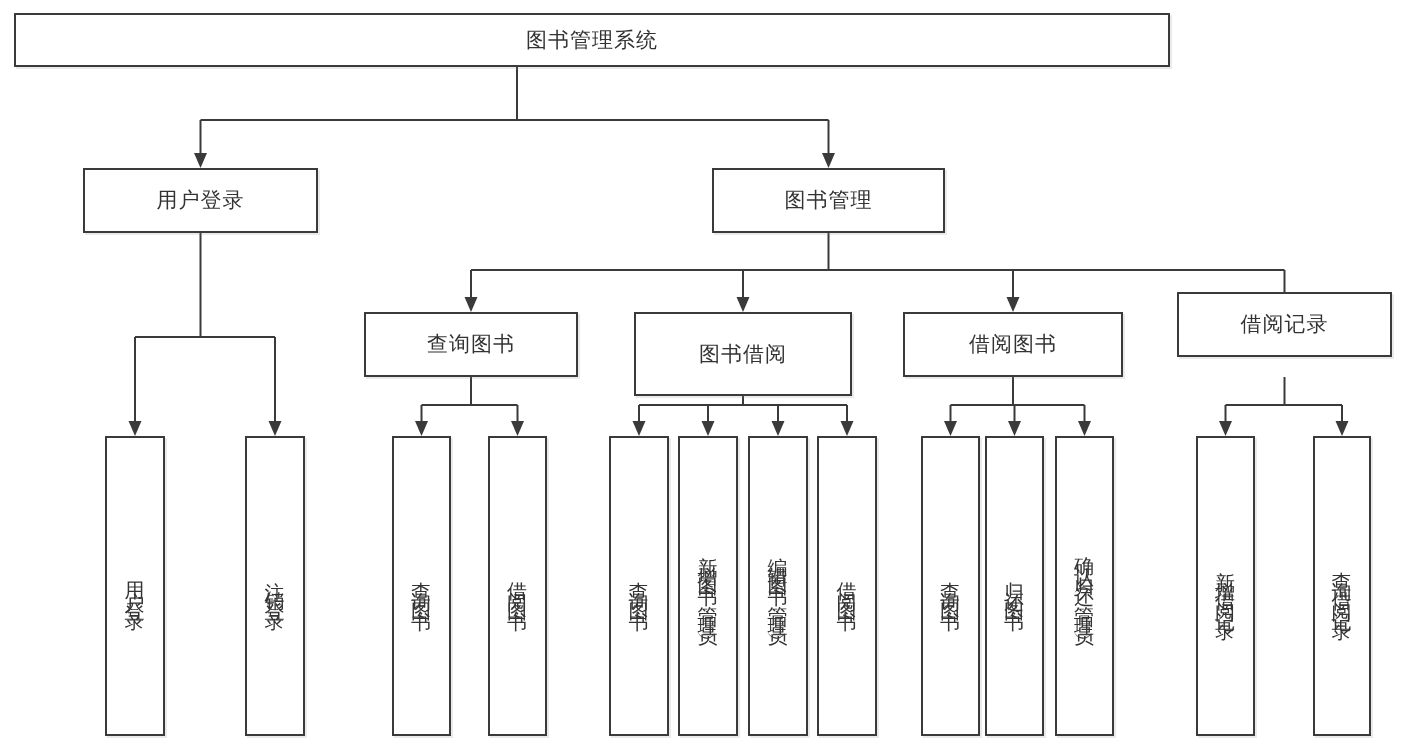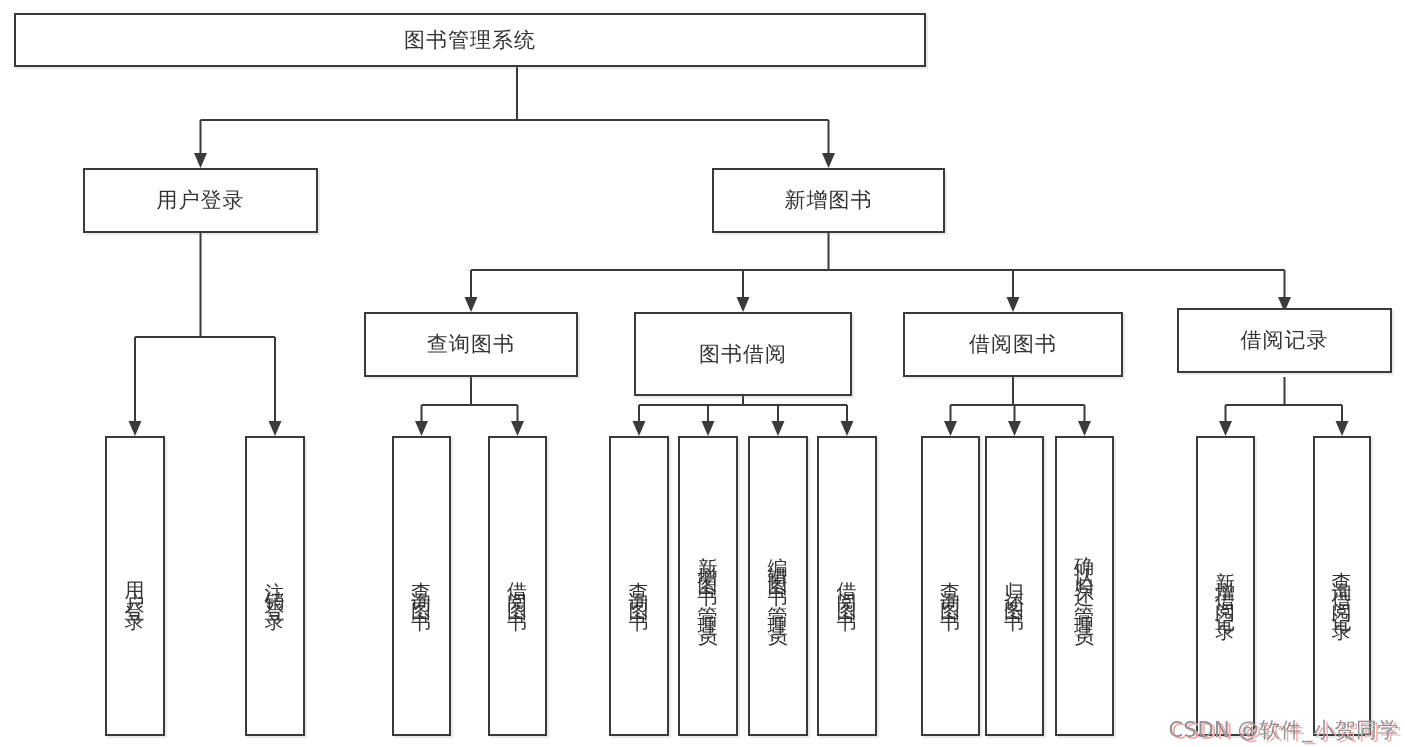--- a/index.html
+++ b/index.html
@@ -92,41 +92,41 @@
       <polygon points="771.5,421 784.5,421 778,436"></polygon>
       <polygon points="840.5,421 853.5,421 847,436"></polygon>
       <polygon points="944,421 957,421 950.5,436"></polygon>
       <polygon points="1008,421 1021,421 1014.5,436"></polygon>
       <polygon points="1078,421 1091,421 1084.5,436"></polygon>
       <polygon points="1219,421 1232,421 1225.5,436"></polygon>
       <polygon points="1335.5,421 1348.5,421 1342,436"></polygon>
     </g>
   </svg>
 
-  <div class="node h" style="left:14px; top:13px; width:912px; height:54px">
+  <div class="node h" style="left:14px; top:13px; width:1156px; height:54px">
     <span>图书管理系统</span>
   </div>
 
   <div class="node h" style="left:83px; top:168px; width:235px; height:65px">
     <span>用户登录</span>
   </div>
   <div class="node h" style="left:712px; top:168px; width:233px; height:65px">
-    <span>新增图书</span>
+    <span>图书管理</span>
   </div>
 
   <div class="node h" style="left:364px; top:312px; width:214px; height:65px">
     <span>查询图书</span>
   </div>
   <div class="node h" style="left:634px; top:312px; width:218px; height:84px">
     <span>图书借阅</span>
   </div>
   <div class="node h" style="left:903px; top:312px; width:220px; height:65px">
     <span>借阅图书</span>
   </div>
-  <div class="node h" style="left:1177px; top:308px; width:215px; height:65px">
+  <div class="node h" style="left:1177px; top:292px; width:215px; height:65px">
     <span>借阅记录</span>
   </div>
 
   <div class="node v" style="left:105px; top:436px; width:60px; height:300px">
     <span>用户登录</span>
   </div>
   <div class="node v" style="left:245px; top:436px; width:60px; height:300px">
     <span>注销登录</span>
   </div>
 
@@ -160,15 +160,14 @@
     <span>确认归还（管理员）</span>
   </div>
 
   <div class="node v" style="left:1196px; top:436px; width:59px; height:300px">
     <span>新增借阅记录</span>
   </div>
   <div class="node v" style="left:1313px; top:436px; width:58px; height:300px">
     <span>查询借阅记录</span>
   </div>
 
-  <div class="watermark">CSDN @软件_小贺同学</div>
 
 </div>
 
 </body></html>

